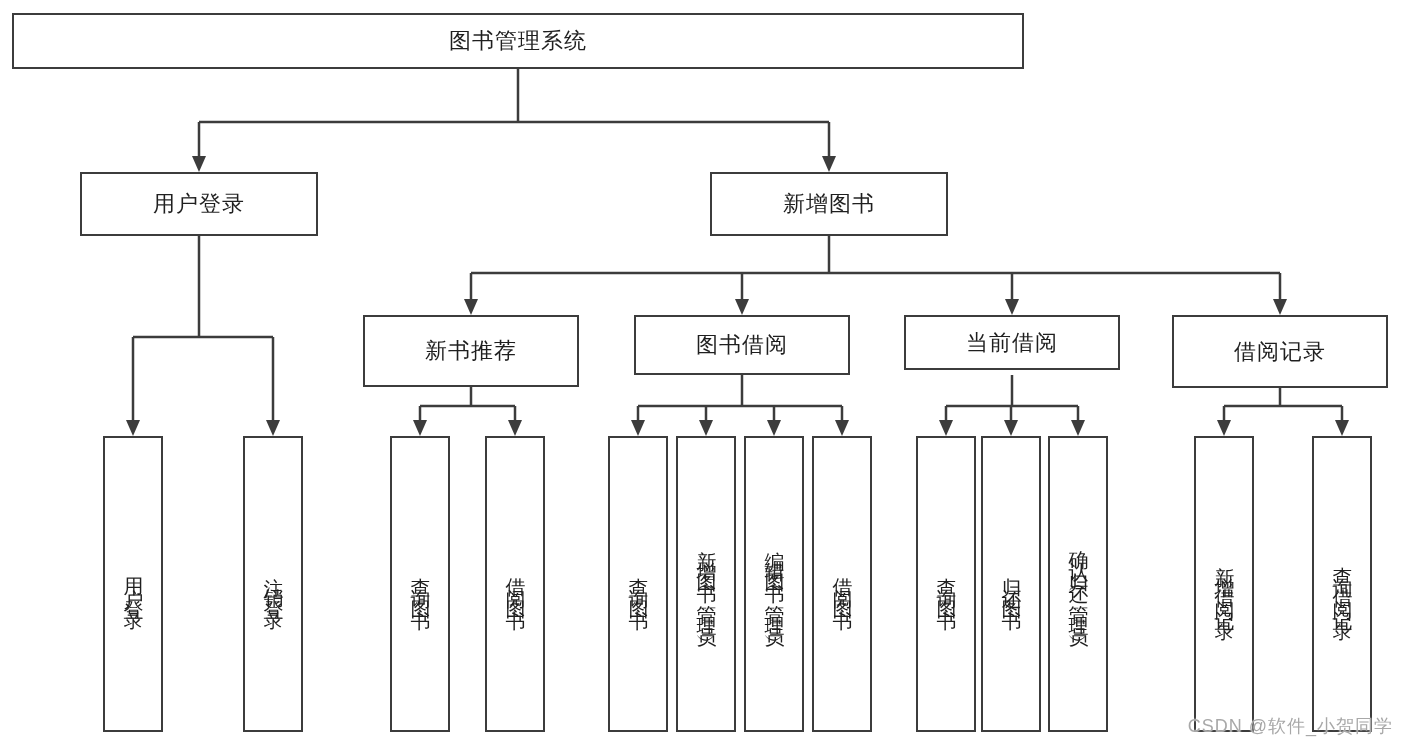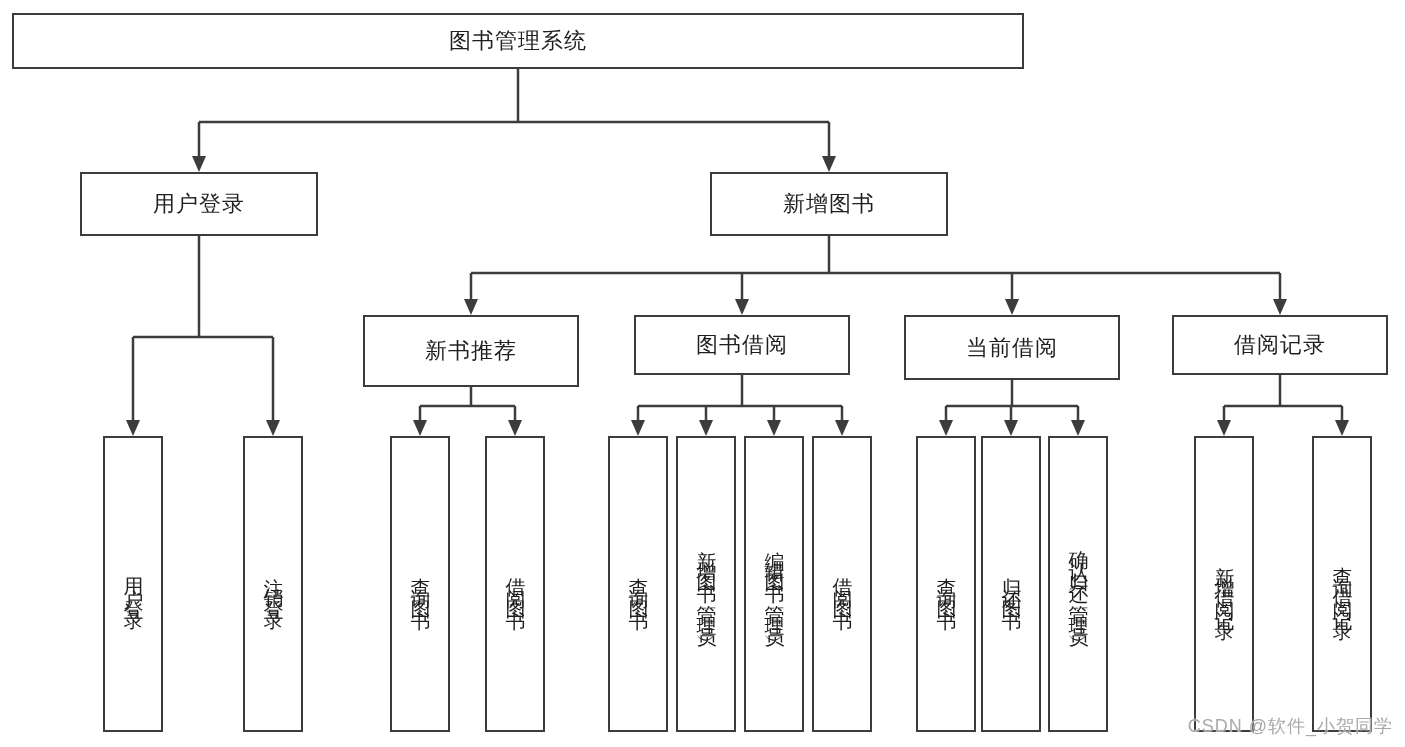--- a/index.html
+++ b/index.html
@@ -105,22 +105,22 @@
     </g>
   </svg>
 
   <div class="box h" style="left:12px;top:13px;width:1012px;height:56px">图书管理系统</div>
 
   <div class="box h" style="left:80px;top:172px;width:238px;height:64px">用户登录</div>
   <div class="box h" style="left:710px;top:172px;width:238px;height:64px">新增图书</div>
 
   <div class="box h" style="left:363px;top:315px;width:216px;height:72px">新书推荐</div>
   <div class="box h" style="left:634px;top:315px;width:216px;height:60px">图书借阅</div>
-  <div class="box h" style="left:904px;top:315px;width:216px;height:65px">当前借阅</div>
-  <div class="box h" style="left:1172px;top:315px;width:216px;height:60px">借阅记录</div>
+  <div class="box h" style="left:904px;top:315px;width:216px;height:55px">当前借阅</div>
+  <div class="box h" style="left:1172px;top:315px;width:216px;height:73px">借阅记录</div>
 
   <div class="box v" style="left:103px">用户登录</div>
   <div class="box v" style="left:243px">注销登录</div>
 
   <div class="box v" style="left:390px">查询图书</div>
   <div class="box v" style="left:485px">借阅图书</div>
 
   <div class="box v" style="left:608px">查询图书</div>
   <div class="box v" style="left:676px">新增图书（管理员）</div>
   <div class="box v" style="left:744px">编辑图书（管理员）</div>

